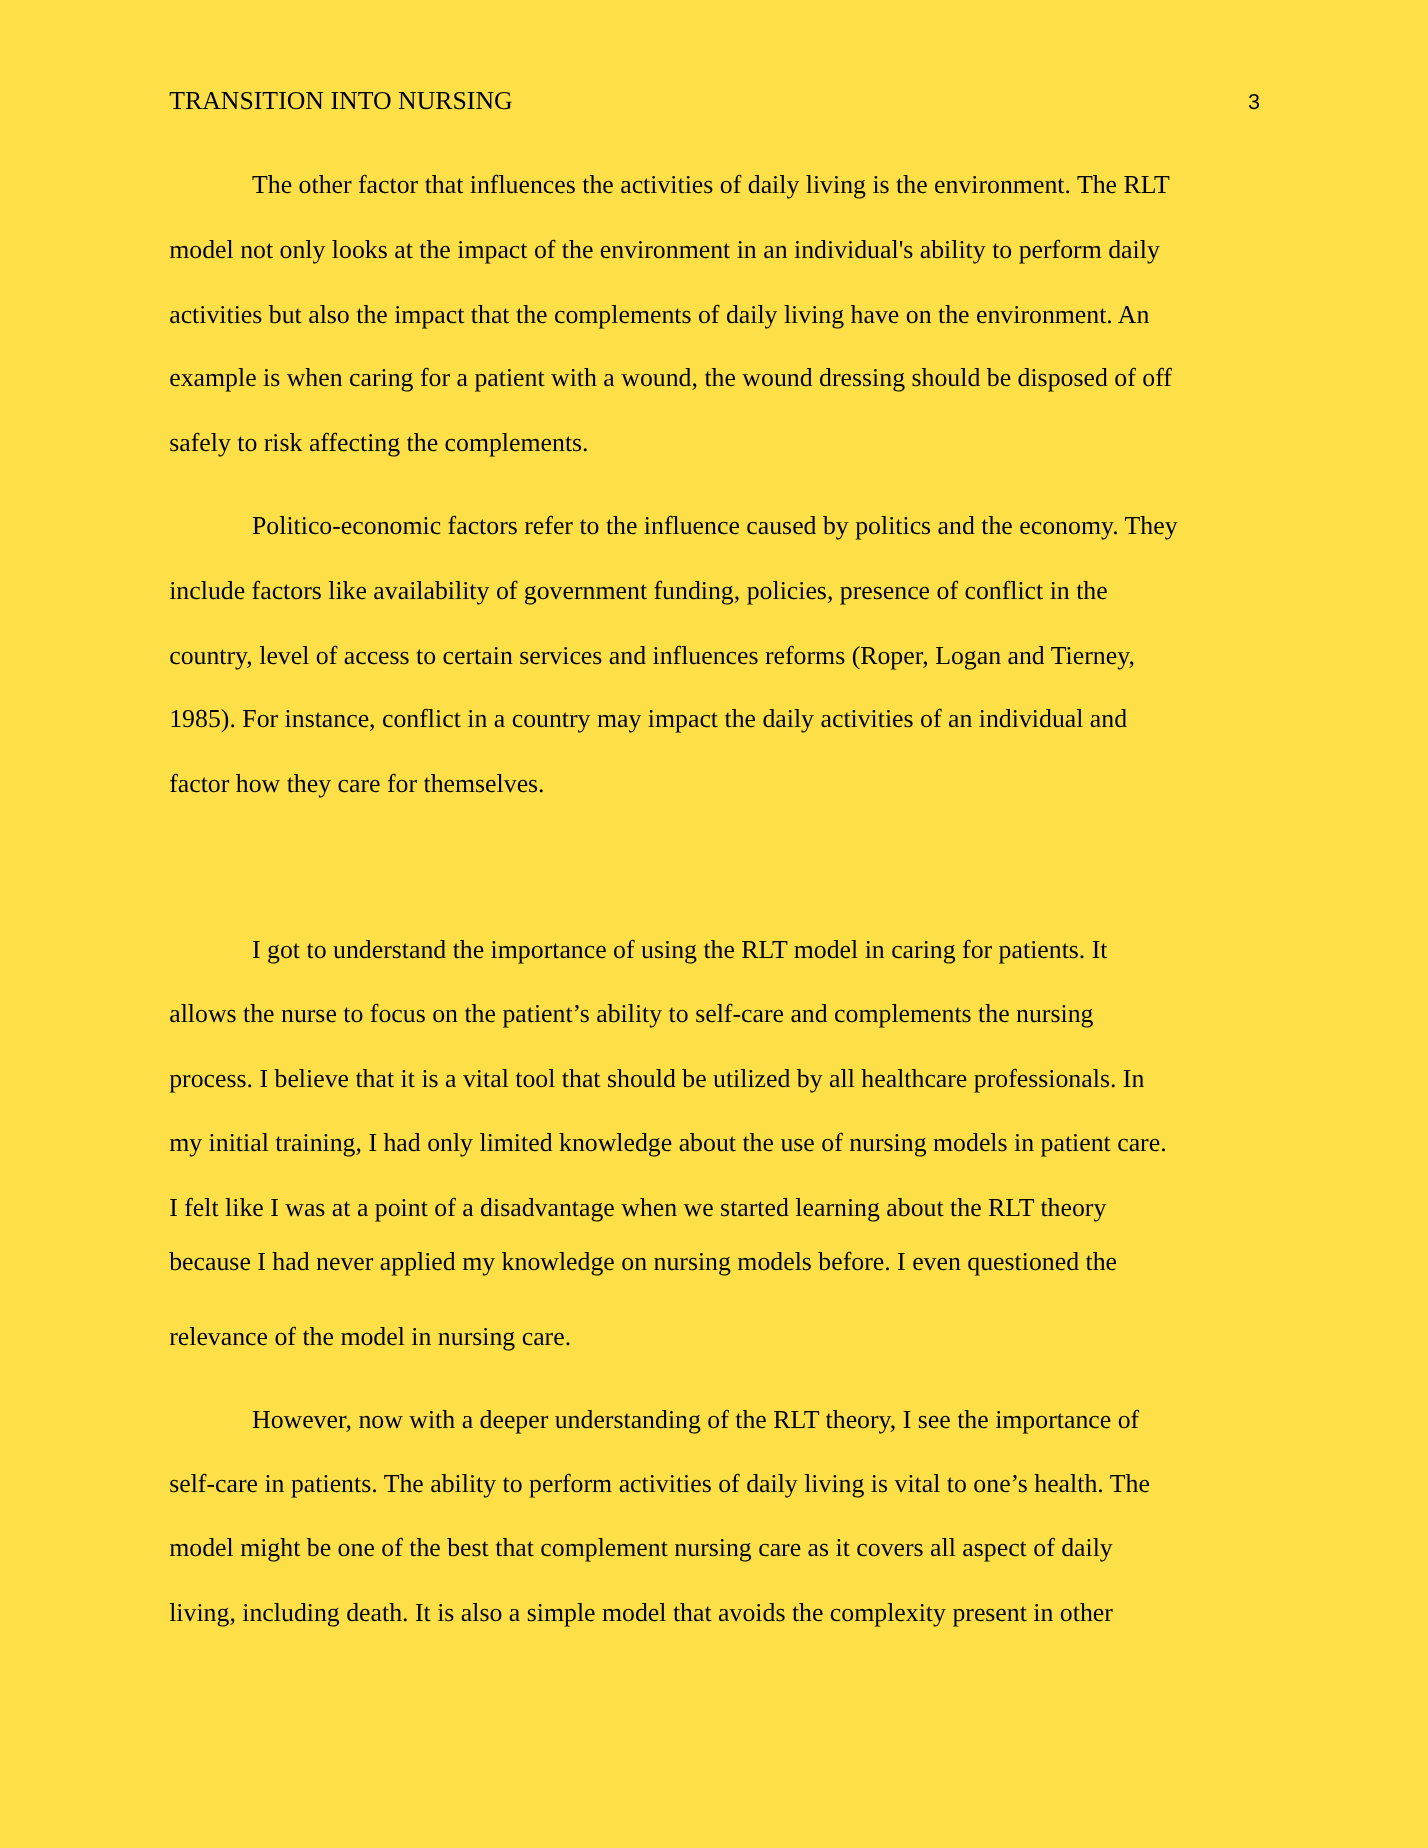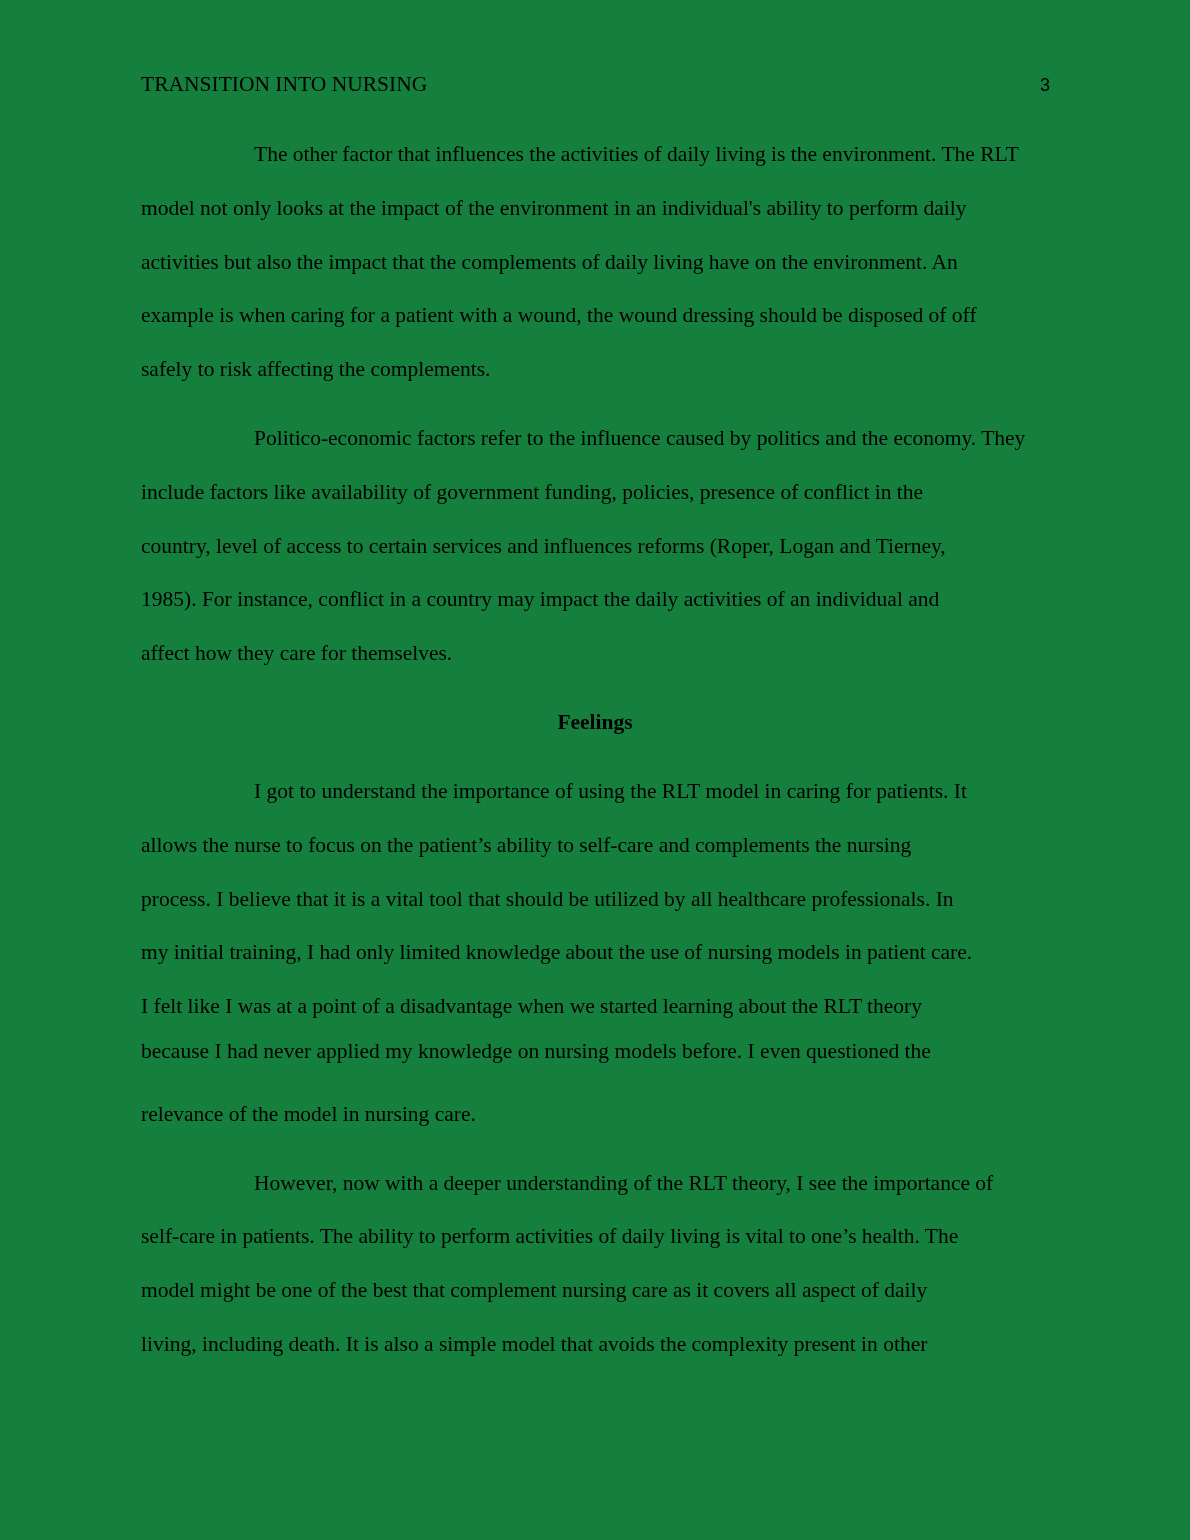--- a/index.html
+++ b/index.html
@@ -14,21 +14,21 @@
       overflow: hidden;
       font-family: "Liberation Serif", "DejaVu Serif", serif;
       color: #000000;
     }
     .page {
       position: absolute;
       left: 0;
       top: 0;
       width: 1190px;
       height: 1540px;
-      background: #15803d;
+      background: #fde047;
     }
     .running-head {
       position: absolute;
       left: 141px;
       top: 70px;
       font-size: 21.5px;
       line-height: 28px;
       letter-spacing: 0px;
       white-space: nowrap;
     }
@@ -42,21 +42,20 @@
     }
     .line {
       position: absolute;
       left: 141px;
       font-size: 21.5px;
       line-height: 28px;
       white-space: nowrap;
     }
     .line.indent {
       left: 210px;
-      margin-left: 44px;
     }
     .heading {
       position: absolute;
       left: 0;
       width: 1190px;
       text-align: center;
       font-weight: bold;
       font-size: 21.5px;
       line-height: 28px;
     }
@@ -75,24 +74,23 @@
     <div class="line" style="top:248px">activities but also the impact that the complements of daily living have on the environment. An</div>
     <div class="line" style="top:301px">example is when caring for a patient with a wound, the wound dressing should be disposed of off</div>
     <div class="line" style="top:355px">safely to risk affecting the complements.</div>
   </div>
 
   <div>
     <div class="line indent" style="top:424px">Politico-economic factors refer to the influence caused by politics and the economy. They</div>
     <div class="line" style="top:478px">include factors like availability of government funding, policies, presence of conflict in the</div>
     <div class="line" style="top:532px">country, level of access to certain services and influences reforms (Roper, Logan and Tierney,</div>
     <div class="line" style="top:585px">1985). For instance, conflict in a country may impact the daily activities of an individual and</div>
-    <div class="line" style="top:639px">affect how they care for themselves.</div>
+    <div class="line" style="top:639px">factor how they care for themselves.</div>
   </div>
 
-  <div class="heading" style="top:708px">Feelings</div>
 
   <div>
     <div class="line indent" style="top:777px">I got to understand the importance of using the RLT model in caring for patients. It</div>
     <div class="line" style="top:831px">allows the nurse to focus on the patient’s ability to self-care and complements the nursing</div>
     <div class="line" style="top:885px">process. I believe that it is a vital tool that should be utilized by all healthcare professionals. In</div>
     <div class="line" style="top:938px">my initial training, I had only limited knowledge about the use of nursing models in patient care.</div>
     <div class="line" style="top:992px">I felt like I was at a point of a disadvantage when we started learning about the RLT theory</div>
     <div class="line" style="top:1037px">because I had never applied my knowledge on nursing models before. I even questioned the</div>
     <div class="line" style="top:1100px">relevance of the model in nursing care.</div>
   </div>

